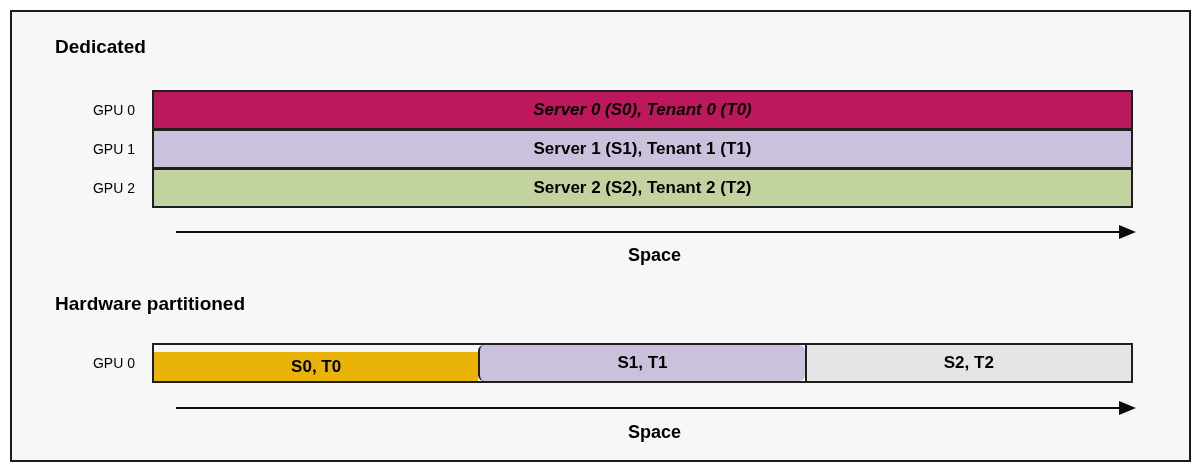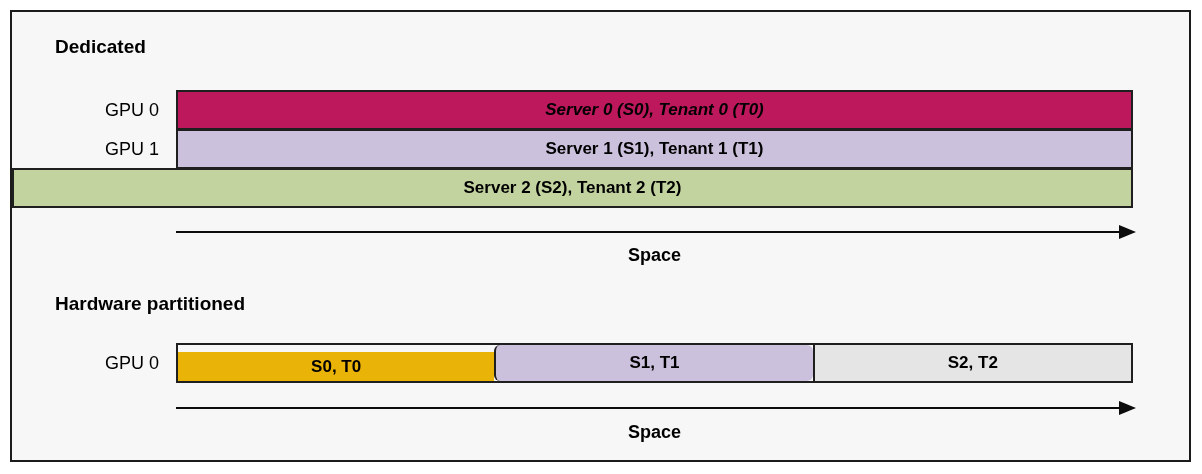--- a/index.html
+++ b/index.html
@@ -39,27 +39,27 @@
     width: 1121px;
   }
   .gpu-row {
     display: flex;
     height: 40px;
   }
   .gpu-row + .gpu-row {
     margin-top: -1px;
   }
   .gpu-cell {
-    width: 164px;
+    width: 140px;
     box-sizing: border-box;
     padding-right: 17px;
     display: flex;
     align-items: center;
     justify-content: flex-end;
-    font-size: 18px;
+    font-size: 14px;
     white-space: nowrap;
     padding-left: 48px;
   }
   .bar {
     flex: 1;
     display: flex;
     box-sizing: border-box;
     border: 2px solid #1f1f1f;
   }
   .seg {
@@ -127,20 +127,21 @@
           <div class="seg" style="background-color: #be185d; font-style: italic;">Server 0 (S0), Tenant 0 (T0)</div>
         </div>
       </div>
       <div class="gpu-row">
         <div class="gpu-cell">GPU 1</div>
         <div class="bar">
           <div class="seg" style="background-color: rgb(204, 193, 220);">Server 1 (S1), Tenant 1 (T1)</div>
         </div>
       </div>
       <div class="gpu-row">
+        <div class="gpu-cell">GPU 2</div>
         <div class="bar">
           <div class="seg" style="background-color: rgb(195, 211, 160);">Server 2 (S2), Tenant 2 (T2)</div>
         </div>
       </div>
     </div>
 
     <div class="axis-arrow" id="arrow-dedicated">
       <div class="axis-line"></div>
       <div class="axis-head"></div>
     </div>

